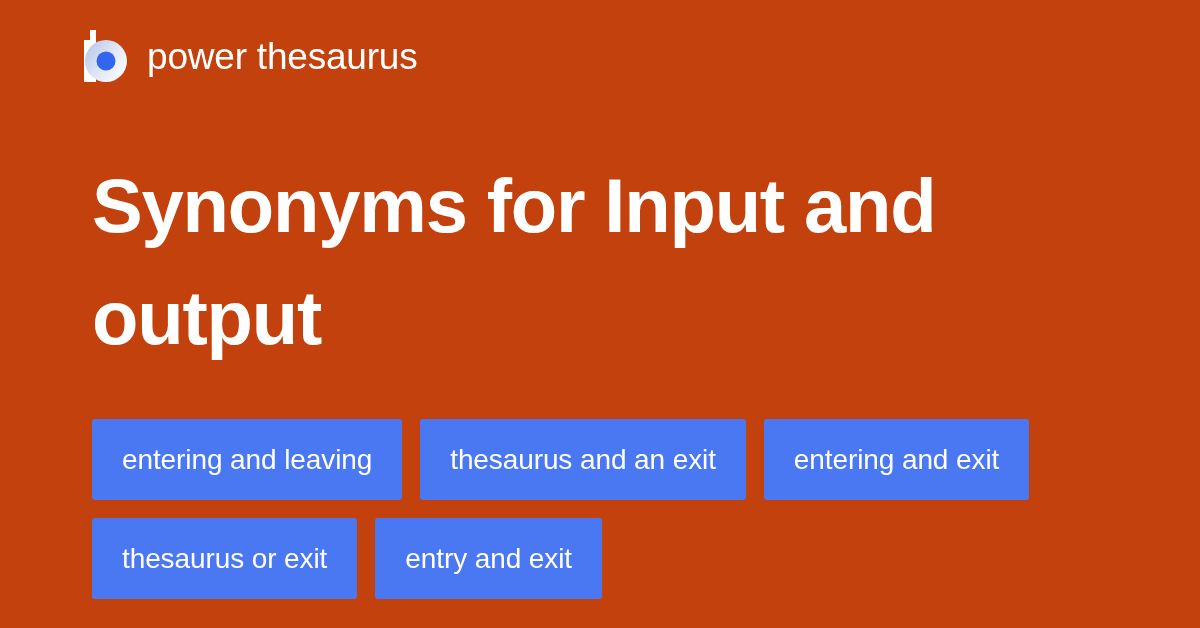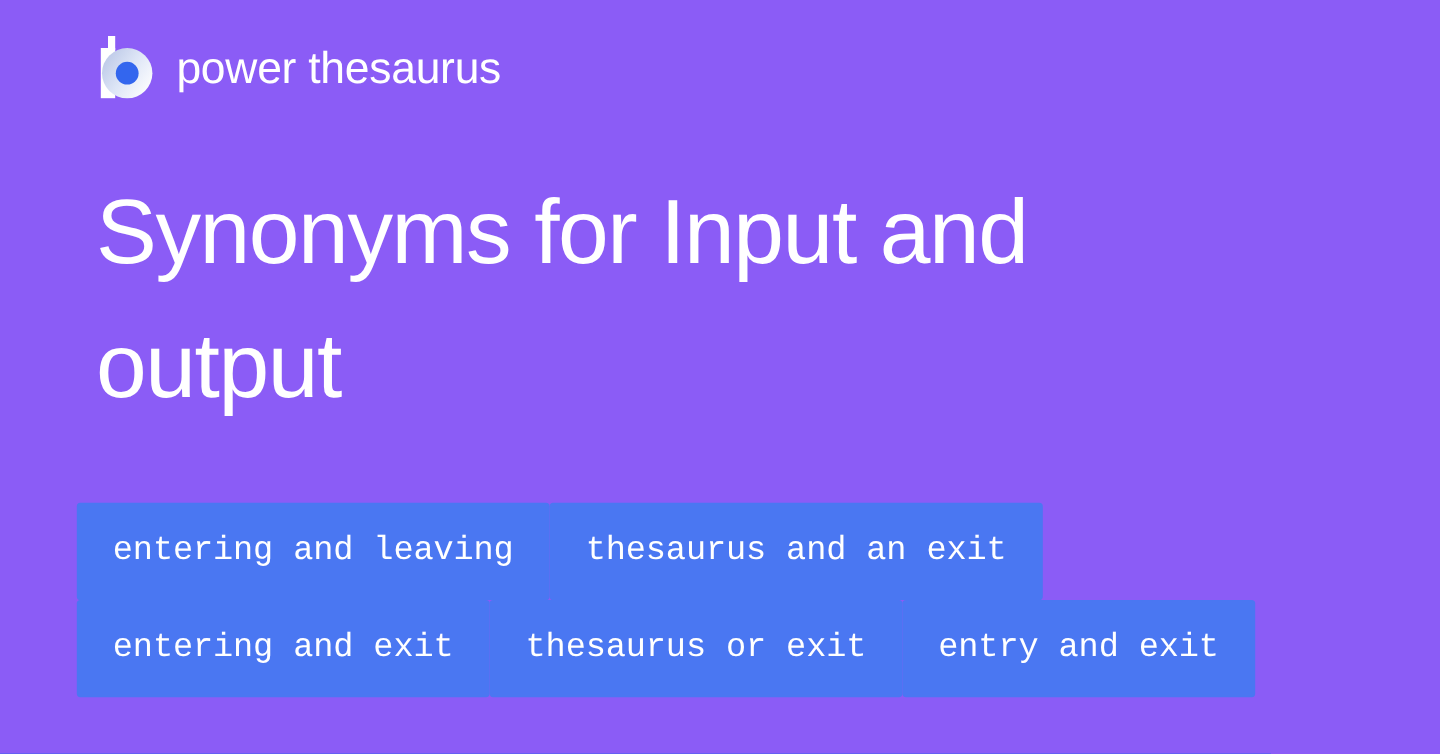--- a/index.html
+++ b/index.html
@@ -12,21 +12,21 @@
     overflow: hidden;
     background: #3366ee;
     font-family: "Liberation Sans", sans-serif;
     -webkit-font-smoothing: antialiased;
   }
 
   .page {
     position: relative;
     width: 1200px;
     height: 628px;
-    background: #8b5cf6;
+    background: #c2410c;
     box-sizing: border-box;
   }
 
   
   .brand {
     position: absolute;
     left: 80px;
     top: 30px;
     display: flex;
     align-items: center;
@@ -49,38 +49,37 @@
     line-height: 1;
     white-space: nowrap;
   }
 
   
   .headline {
     position: absolute;
     left: 80px;
     top: 138px;
     width: 980px;
-    margin: 0;
+    margin: 12px;
     color: #ffffff;
     font-size: 76px;
-    font-weight: 400;
+    font-weight: 700;
     line-height: 112px;
     letter-spacing: -1.2px;
   }
 
   
   .chips {
     position: absolute;
-    left: 64px;
+    left: 92px;
     top: 419px;
     width: 1040px;
     display: flex;
     flex-wrap: wrap;
-    gap: 0;
-    font-family: Liberation Mono, monospace;
+    gap: 18px;
   }
 
   .chip {
     height: 81px;
     box-sizing: border-box;
     padding: 0 30px;
     background: #4a77f2;
     border-radius: 3px;
     display: flex;
     align-items: center;

